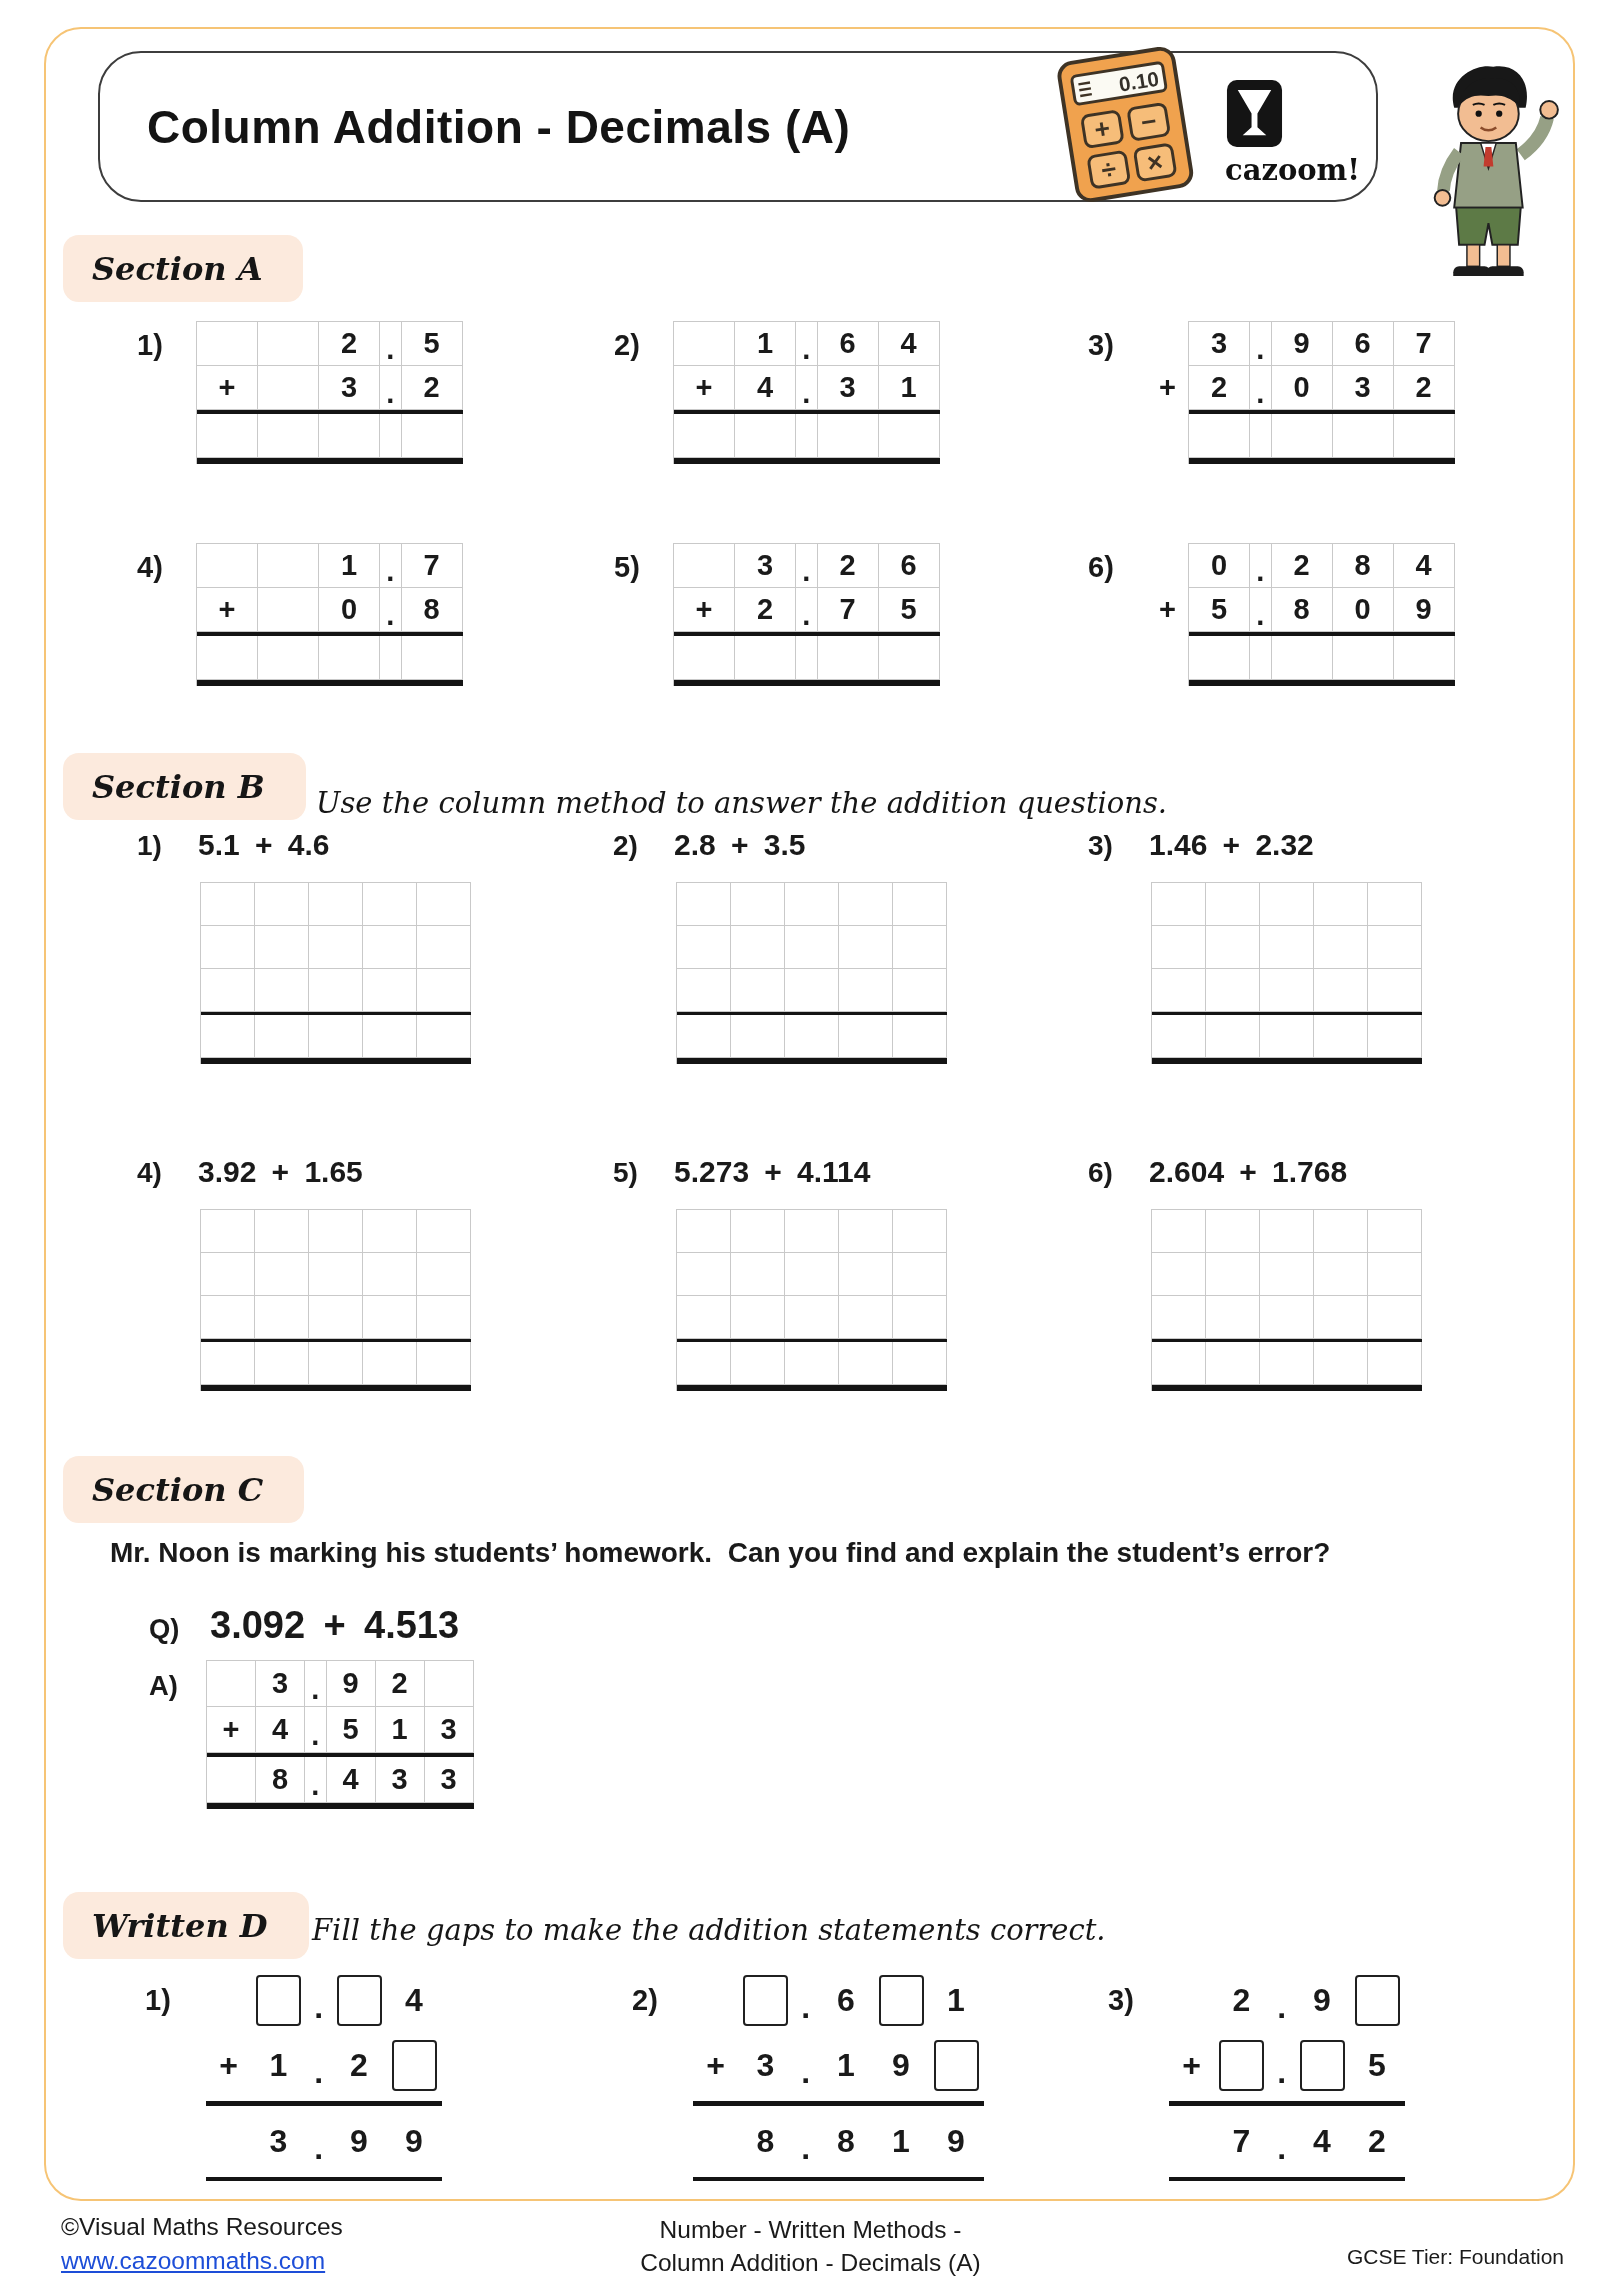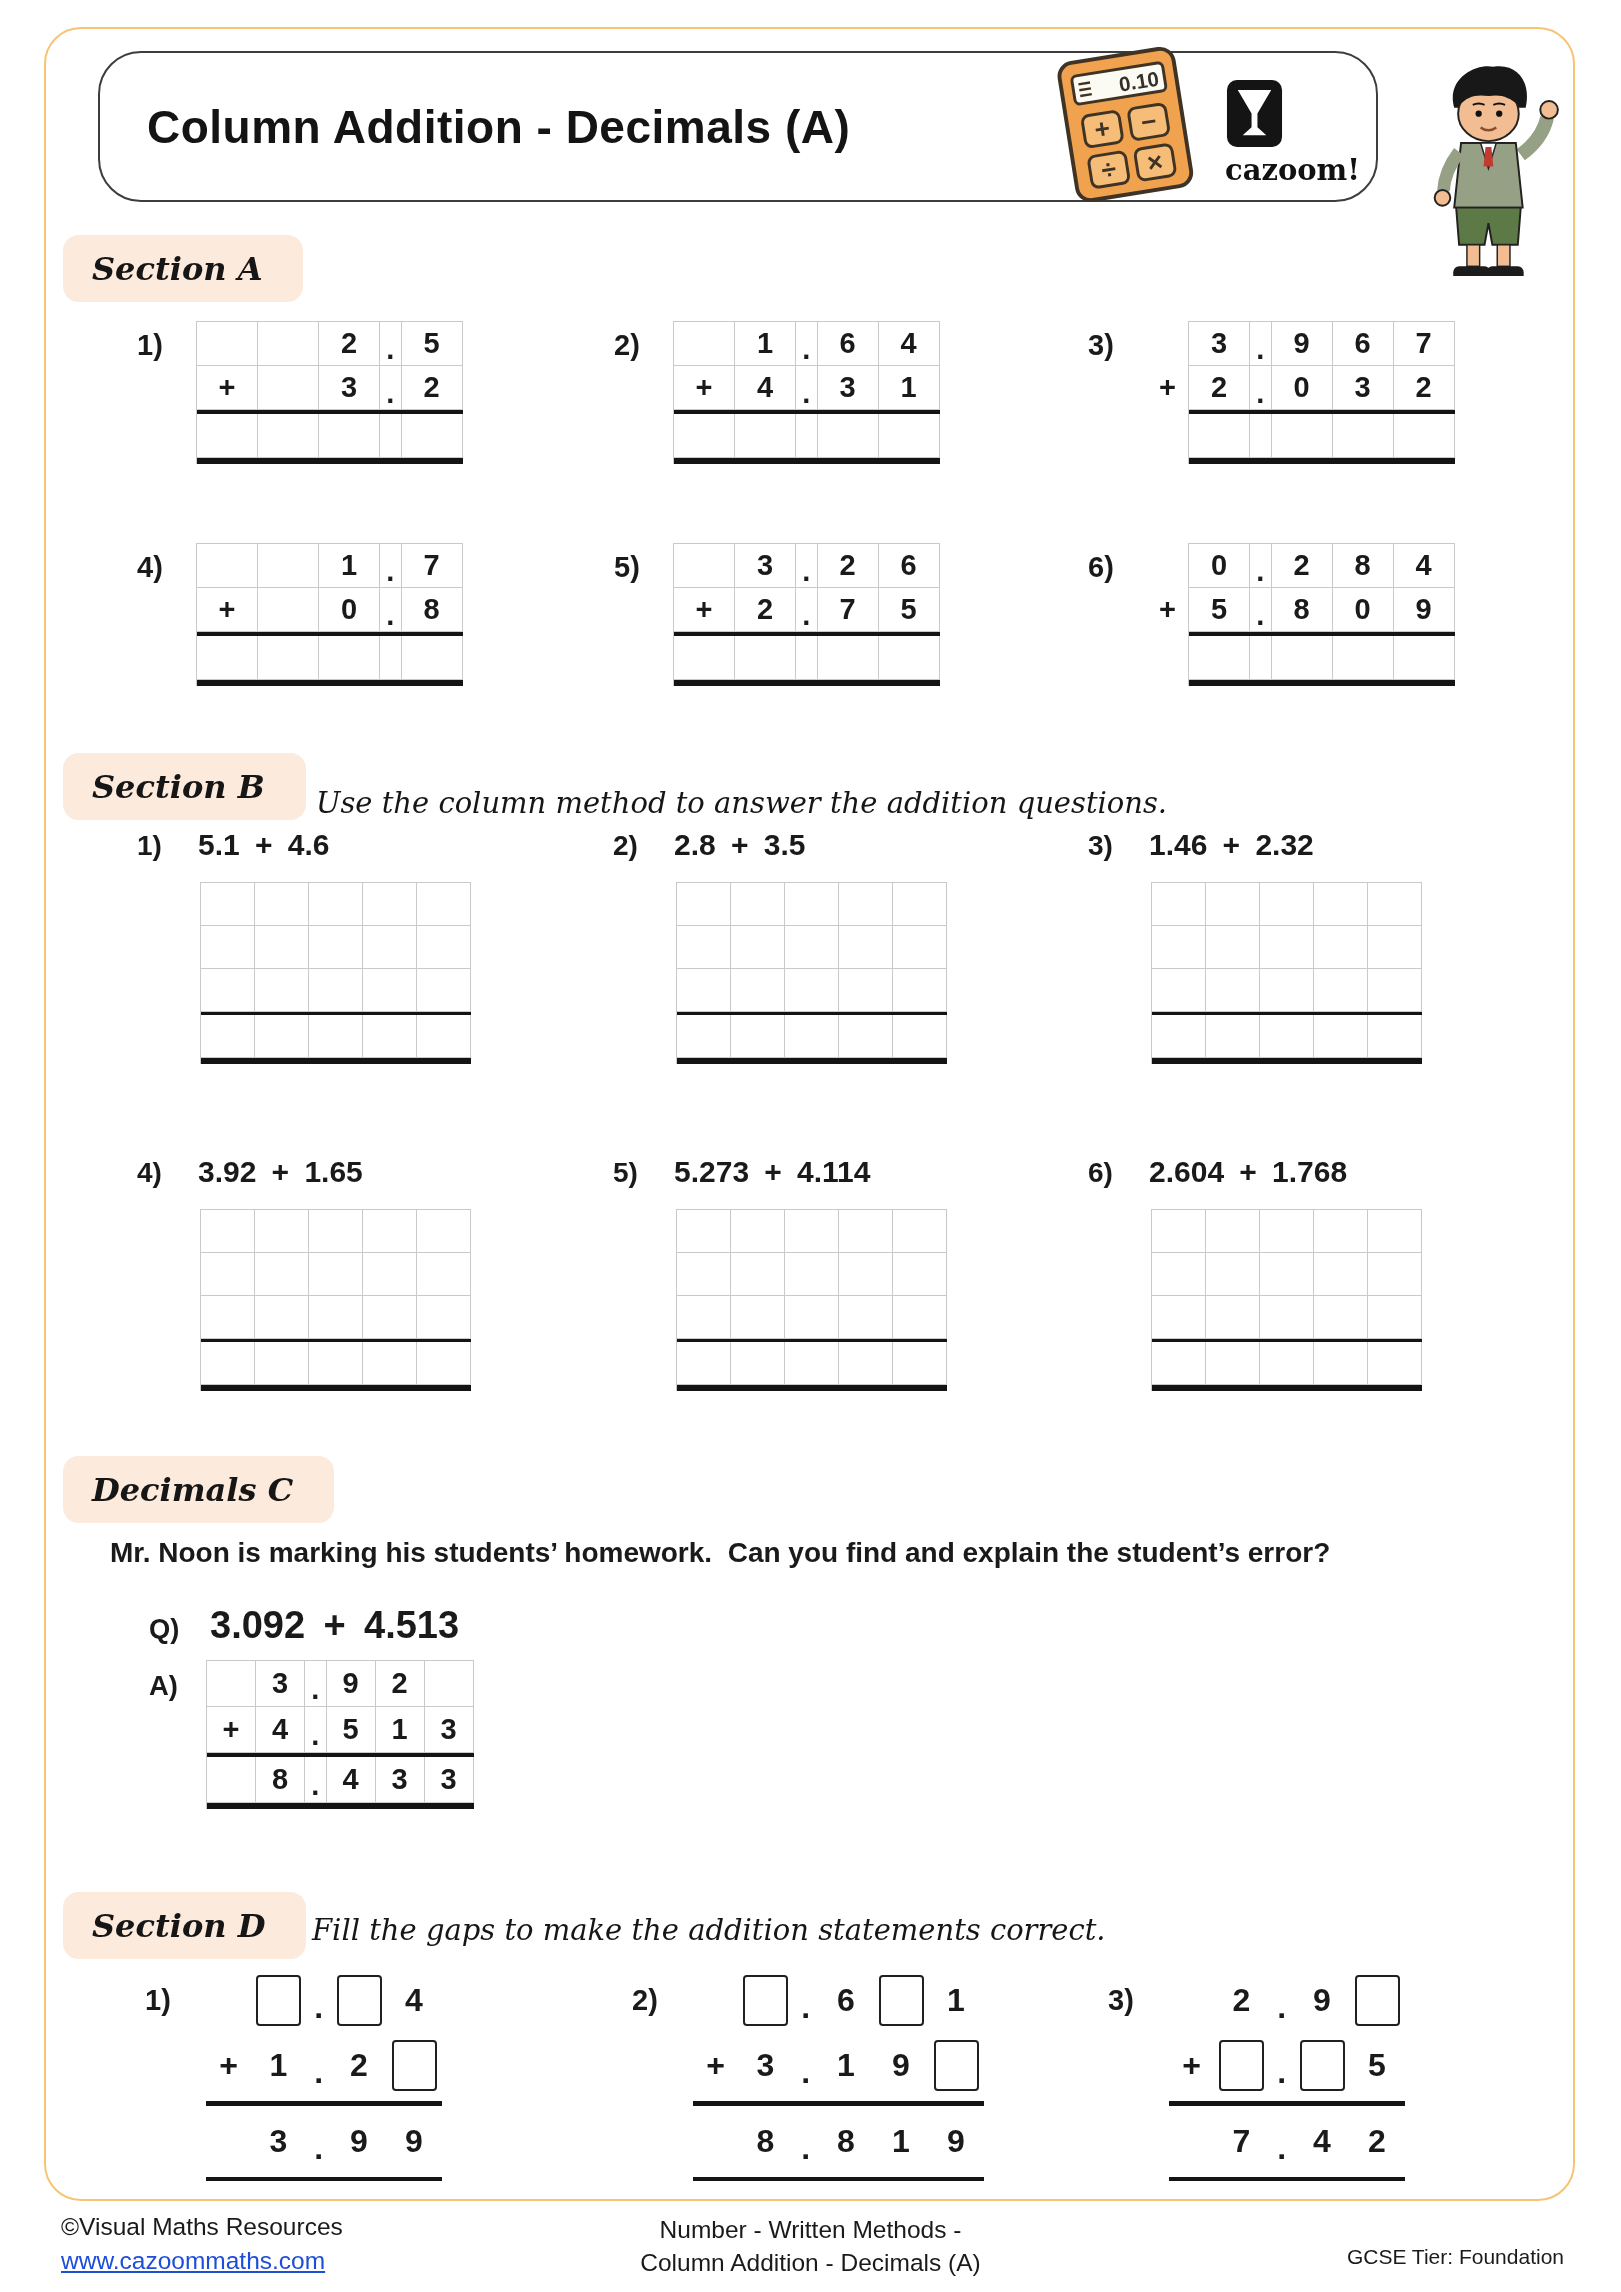--- a/index.html
+++ b/index.html
@@ -198,22 +198,22 @@
       <path d="M57 154 L 123 154 L 120 192 L 94 192 L 90 170 L 86 192 L 60 192 Z" fill="#5d7a46" stroke="#222" stroke-width="2"></path>
       <rect x="68" y="192" width="13" height="22" fill="#f2bd92" stroke="#222" stroke-width="1.5"></rect>
       <rect x="99" y="192" width="13" height="22" fill="#f2bd92" stroke="#222" stroke-width="1.5"></rect>
       <path d="M60 214 h 26 a6 6 0 0 1 6 6 v 4 h -38 v -4 a6 6 0 0 1 6 -6 Z" fill="#1c1c1c"></path>
       <path d="M94 214 h 26 a6 6 0 0 1 6 6 v 4 h -38 v -4 a6 6 0 0 1 6 -6 Z" fill="#1c1c1c"></path>
     </svg>
   </div>
 
   <div class="sec-label sl-b">Section B</div>
   <div class="sec-label sl-a">Section A</div>
-  <div class="sec-label sl-c">Decimals C</div>
-  <div class="sec-label sl-d">Section D</div>
+  <div class="sec-label sl-c">Section C</div>
+  <div class="sec-label sl-d">Written D</div>
   <div class="instr sl-b-instr">Use the column method to answer the addition questions.</div>
   <div class="instr sl-d-instr">Fill the gaps to make the addition statements correct.</div>
 
   <div class="slotA sA1">
     <span class="pnum">1)</span>
     <div class="mount">
         <div class="cgrid-wrap ga">
           <div class="cgrid bordered">
             <div class="crow">
               <div class="ccell c-w"></div>

